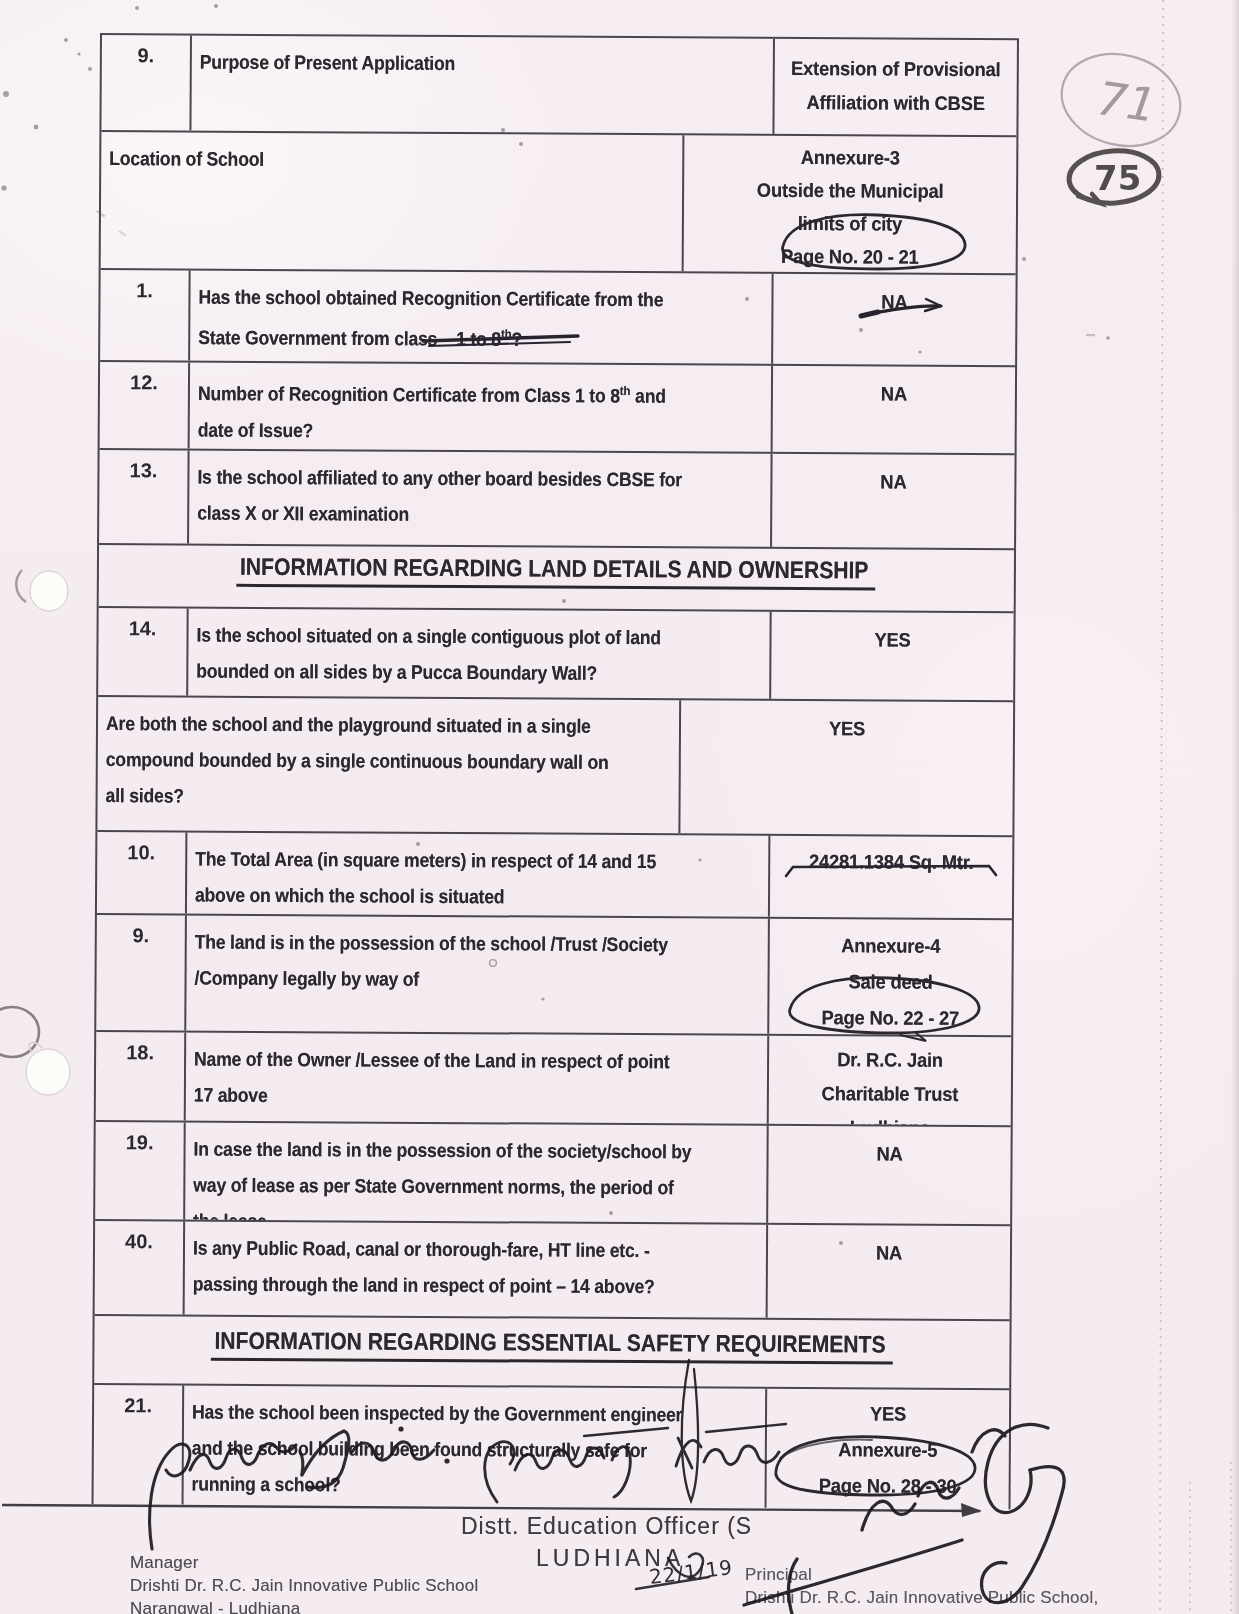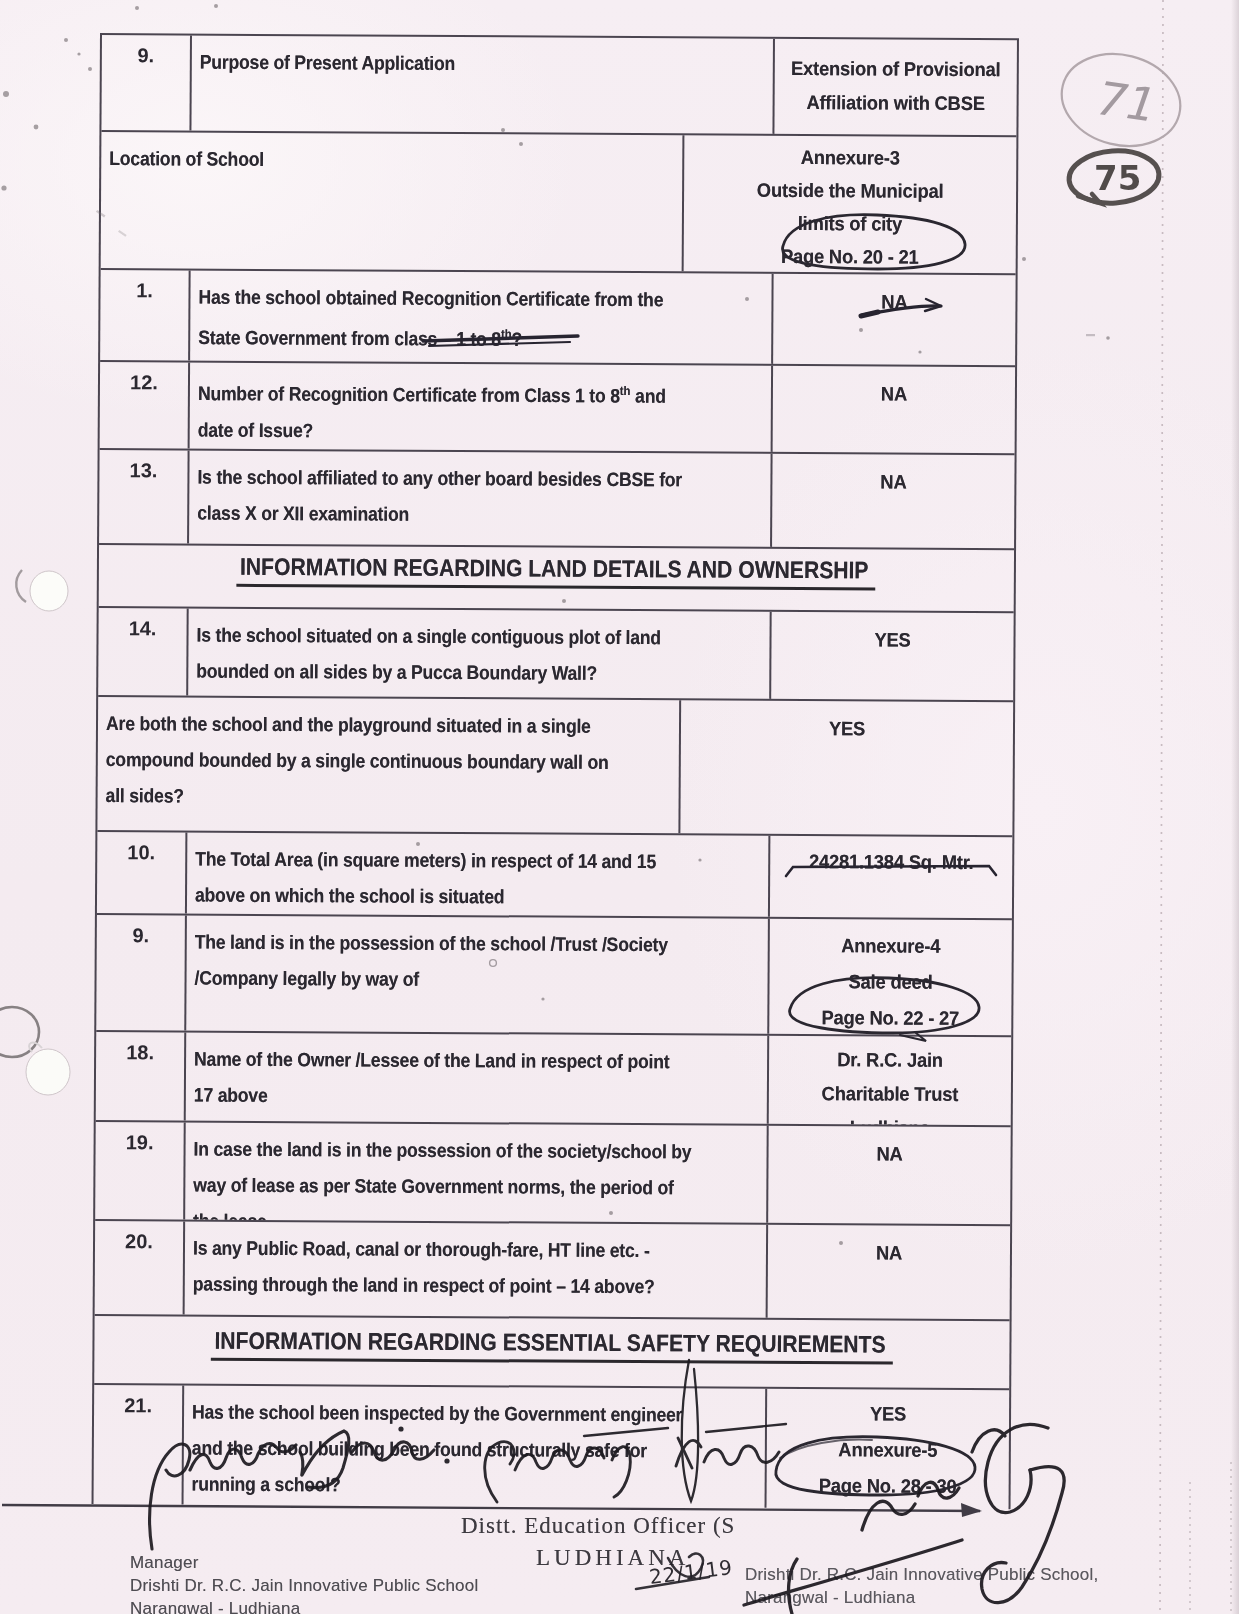--- a/index.html
+++ b/index.html
@@ -30,21 +30,21 @@
   .band{display:block;text-align:center;}
   .band .bandtext{display:inline-block;font-weight:bold;font-size:24px;letter-spacing:0;
       border-bottom:3.5px solid #2b282d;padding:0 8px 3px 4px;transform:scaleX(.88);
       text-shadow:0 0 .6px rgba(43,40,48,.65);white-space:nowrap;}
   .band1{padding-top:7px;height:63px;} .band2{padding-top:10px;height:69px;}
   sup{font-size:12.5px;vertical-align:super;letter-spacing:0;}
   
   .print{position:absolute;font-size:17px;line-height:23px;color:#4e4c52;
       letter-spacing:.2px;text-shadow:0 0 .4px rgba(78,76,82,.5);}
   .print-right{color:#5a585e;}
-  .serifline{position:absolute;font-family:Liberation Serif, serif;color:#3d3a40;
+  .serifline{position:absolute;font-family:Liberation Sans, sans-serif;color:#3d3a40;
       text-shadow:0 0 .5px rgba(61,58,64,.55);}
   .dt-officer{left:461px;top:1513px;font-size:23px;letter-spacing:1px;}
   .dt-city{left:536px;top:1545px;font-size:23px;letter-spacing:4px;}
   .hand-date{position:absolute;left:649px;top:1560px;font-family:"DejaVu Sans",sans-serif;
       font-size:20px;color:#2f2c32;transform:rotate(-7deg);letter-spacing:1px;}
   
   .overlay{position:absolute;left:0;top:0;pointer-events:none;}
   .edge-shade{position:absolute;right:0;top:0;width:8px;height:100%;
       background:linear-gradient(270deg,rgba(150,138,146,.28),rgba(150,138,146,0));}
 </style>
@@ -180,21 +180,21 @@
         <div class="ql">In case the land is in the possession of the society/school by</div>
         <div class="ql">way of lease as per State Government norms, the period of</div>
         <div class="ql">the lease</div>
       </div>
       <div class="cell a">
         <div class="al">NA</div>
       </div>
     </div>
 
     <div class="row" style="height:95px">
-      <div class="cell no">20.</div>
+      <div class="cell no">40.</div>
       <div class="cell q">
         <div class="ql">Is any Public Road, canal or thorough-fare, HT line etc. -</div>
         <div class="ql">passing through the land in respect of point – 14 above?</div>
       </div>
       <div class="cell a">
         <div class="al">NA</div>
       </div>
     </div>
 
     <div class="row band band2">
@@ -220,20 +220,21 @@
     <div>Manager</div>
     <div>Drishti Dr. R.C. Jain Innovative Public School</div>
     <div>Narangwal - Ludhiana</div>
   </div>
 
   <div class="serifline dt-officer">Distt. Education Officer (S</div>
   <div class="serifline dt-city">LUDHIANA</div>
   <div class="hand-date">22/1/19</div>
 
   <div class="print print-right" style="left:745px;top:1563px;">
+    <div>Principal</div>
     <div>Drishti Dr. R.C. Jain Innovative Public School,</div>
     <div>Narangwal - Ludhiana</div>
   </div>
 
   <svg class="overlay" width="1239" height="1614" viewBox="0 0 1239 1614">
 
     <g>
       <line x1="1163" y1="0" x2="1160" y2="1614" stroke="#b9abb1" stroke-width="1.7" stroke-dasharray="2 6" opacity=".75"></line>
       <line x1="1190" y1="1482" x2="1190" y2="1614" stroke="#ab9ea4" stroke-width="1.5" stroke-dasharray="2 5" opacity=".6"></line>
       <line x1="1231" y1="1462" x2="1231" y2="1614" stroke="#ab9ea4" stroke-width="1.5" stroke-dasharray="2 5" opacity=".6"></line>

